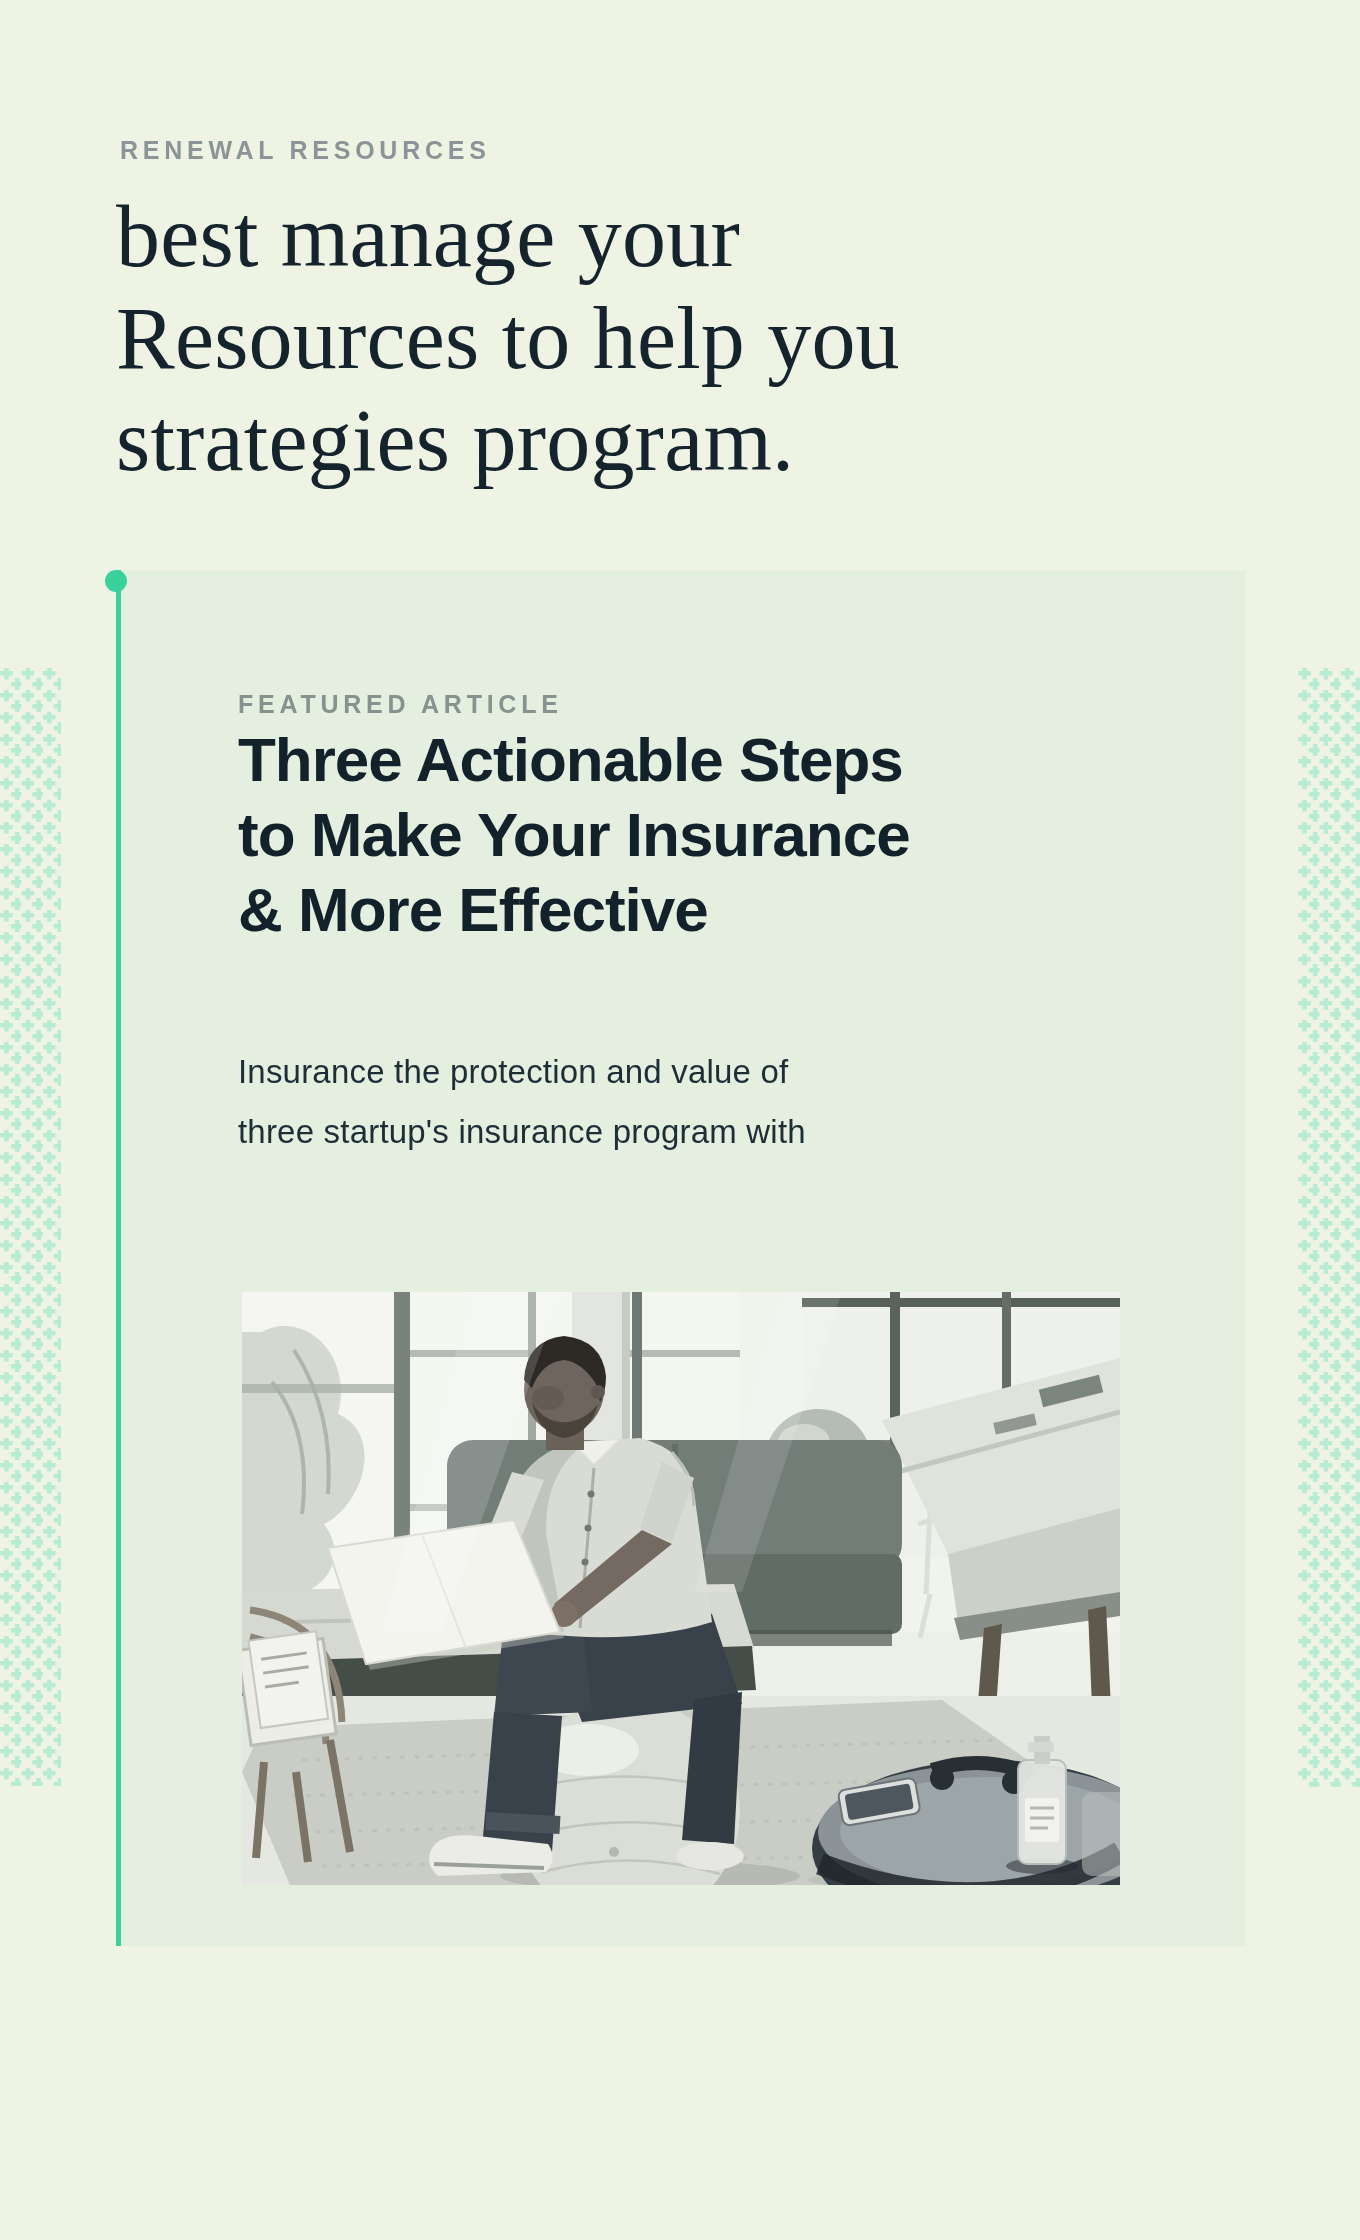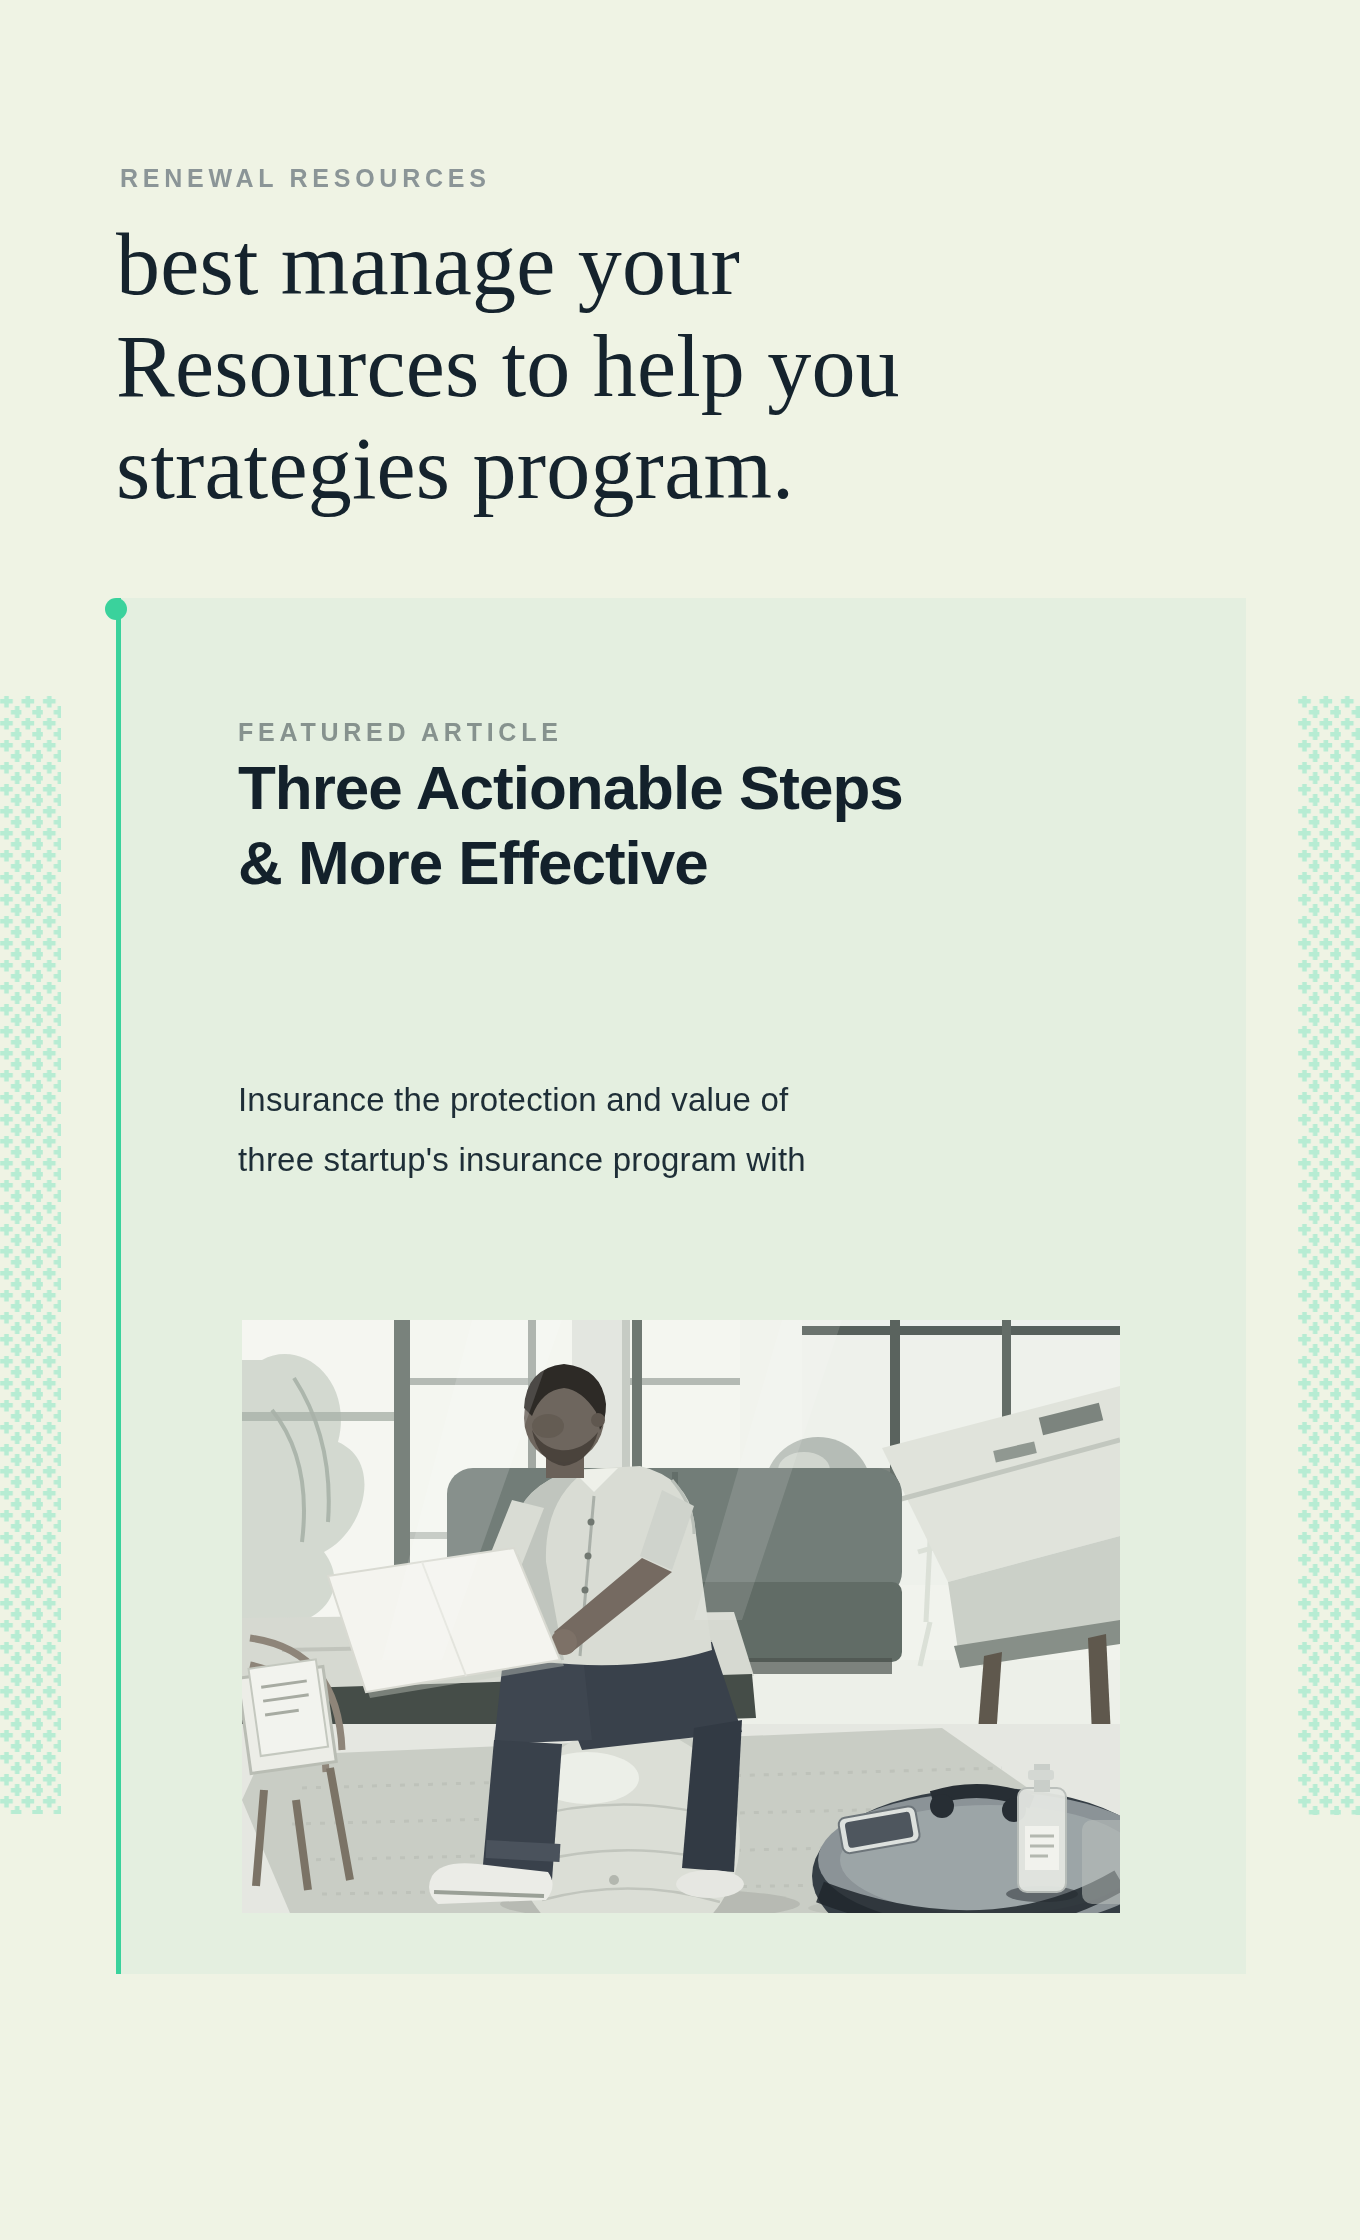--- a/index.html
+++ b/index.html
@@ -1,17 +1,17 @@
 <!DOCTYPE html>
 <html><head>
 <meta charset="utf-8">
 <style>
   html,body{margin:0;padding:0;}
   body{background:#eff3e4;font-family:"Liberation Sans",sans-serif;}
-  .page{position:relative;width:1360px;height:1946px;background:#eff3e4;overflow:hidden;margin-top:28px;}
+  .page{position:relative;width:1360px;height:1946px;background:#eff3e4;overflow:hidden;}
 
   .eyebrow{position:absolute;margin:0;font-weight:700;font-size:25px;letter-spacing:0.19em;color:#8b9597;}
   .page-eyebrow{left:120px;top:136px;}
   .card-eyebrow{left:238px;top:690px;color:#86928e;}
 
   .page-title{position:absolute;left:116px;top:186px;margin:0;
     font-family:"Liberation Serif",serif;font-weight:400;
     font-size:88px;line-height:102px;color:#15232d;letter-spacing:0.2px;}
   .page-title span{display:block;}
 
@@ -68,20 +68,21 @@
 
   <div class="card"></div>
   <span class="corner-dot dot-tl"></span>
   <span class="corner-dot dot-bl"></span>
   <span class="corner-dot dot-br"></span>
 
   <p class="eyebrow card-eyebrow">FEATURED ARTICLE</p>
 
   <h2 class="card-title">
     <span>Three Actionable Steps</span>
+    <span>to Make Your Insurance</span>
     <span>&amp; More Effective</span>
   </h2>
 
   <p class="card-desc">
     <span>Insurance the protection and value of</span>
     <span>three startup's insurance program with</span>
   </p>
 
   <div class="photo" role="img" aria-label="Black-and-white photo of a man sitting on an exercise ball reading a printed document in a bright loft office">
     <svg width="878" height="593" viewBox="0 0 878 593">

